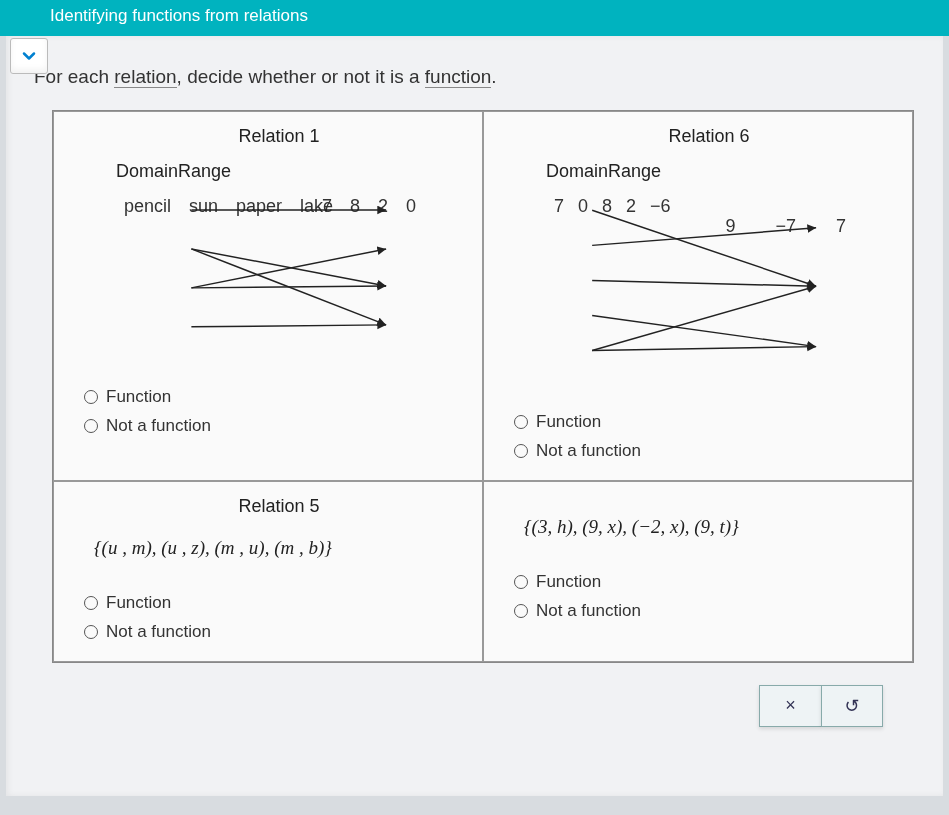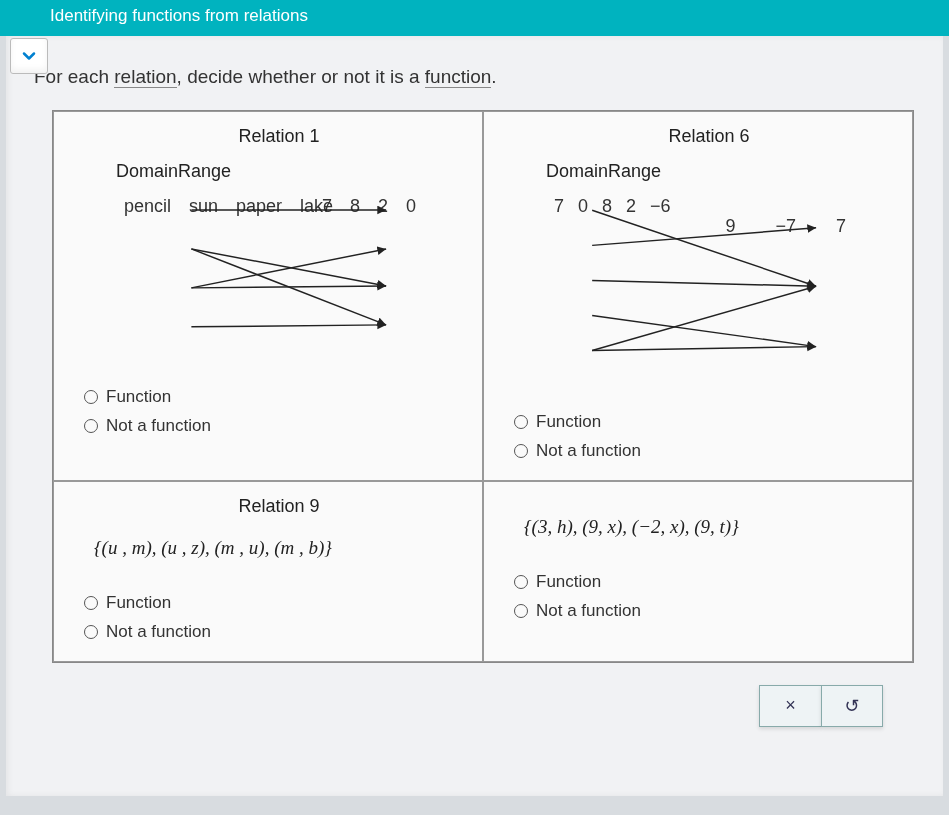--- a/index.html
+++ b/index.html
@@ -198,21 +198,21 @@
               <span class="radio-circle"></span>
               <span>Not a function</span>
             </div>
         </div>
       </div>
     </div>
 
     <div class="row">
 
       <div class="cell short">
-        <div class="rel-title">Relation 9</div>
+        <div class="rel-title">Relation 5</div>
         <div class="set-notation">{(u , m), (u , z), (m , u), (m , b)}</div>
         <div class="radio-group">
           <div class="radio-item">
               <span class="radio-circle"></span>
               <span>Function</span>
             </div>
           <div class="radio-item">
               <span class="radio-circle"></span>
               <span>Not a function</span>
             </div>

